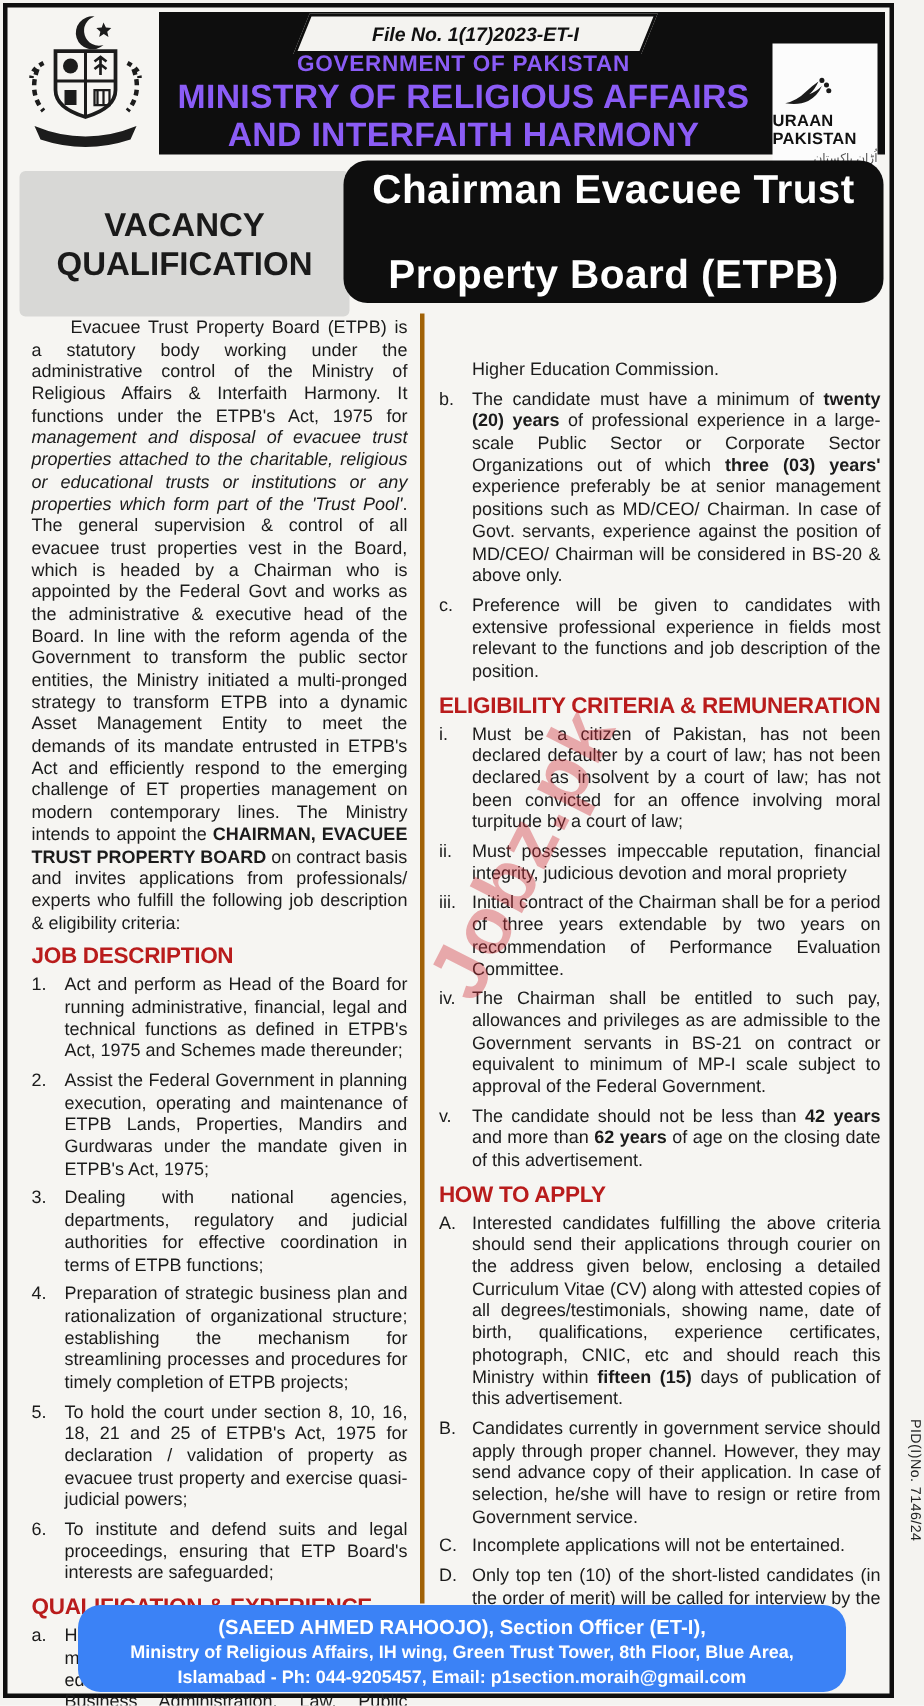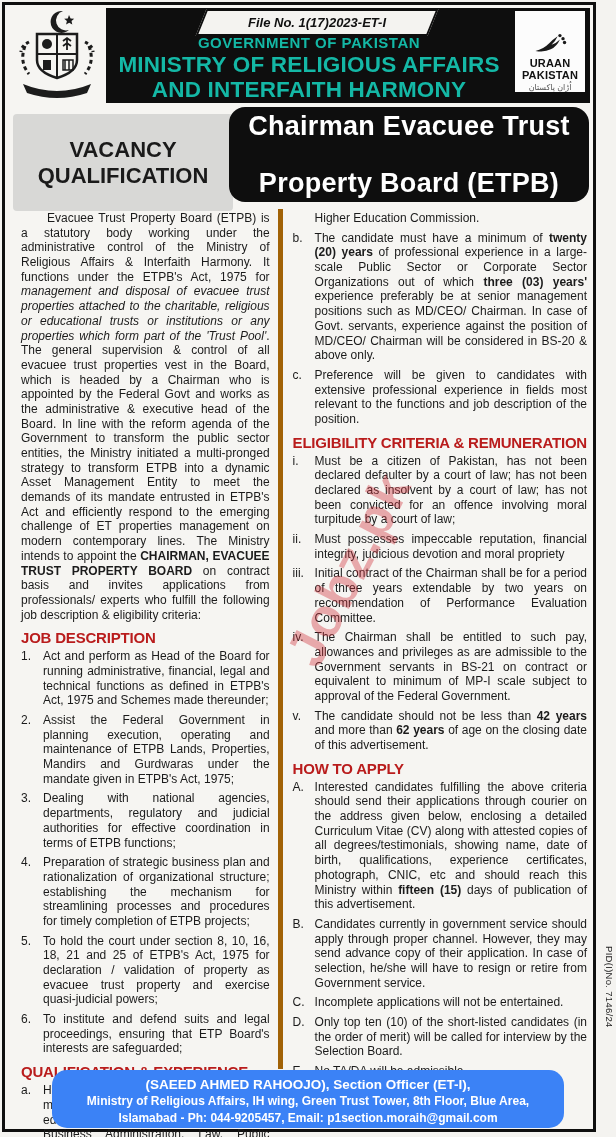--- a/index.html
+++ b/index.html
@@ -8,36 +8,36 @@
     background:#f4f3f0;overflow:hidden;
     font-family:"Liberation Sans",sans-serif;color:#191919;
   }
   
   .frame{position:absolute;left:2px;top:2px;width:588px;height:1124px;border:3px solid #0f0f0f;background:#f6f5f2;}
   
   .emblem-zone{position:absolute;left:4px;top:3px;width:96px;height:95px;background:#f6f5f2;}
   .band{position:absolute;left:101px;top:3px;right:3px;height:95px;background:#0e0e0e;}
   .file-box{position:absolute;left:95px;top:1px;width:228px;height:23px;background:#f4f3f0;border:2px solid #0e0e0e;transform:skewX(-22deg);display:flex;align-items:center;justify-content:center;}
   .file-box span{transform:skewX(22deg);font-style:italic;font-weight:bold;font-size:13px;color:#111;white-space:nowrap;}
-  .band-text{position:absolute;left:0;right:78px;top:25px;bottom:0;display:flex;flex-direction:column;align-items:center;justify-content:flex-start;color:#14b8a6;text-align:center;}
+  .band-text{position:absolute;left:0;right:78px;top:25px;bottom:0;display:flex;flex-direction:column;align-items:center;justify-content:flex-start;color:#8b5cf6;text-align:center;}
   .govt{font-weight:bold;font-size:15px;letter-spacing:.5px;line-height:19px;}
   .min1,.min2{font-weight:bold;font-size:22.5px;line-height:25px;letter-spacing:.2px;}
-  .uraan-box{position:absolute;right:5px;top:3px;width:70px;height:81px;background:#fcfcfc;display:flex;flex-direction:column;align-items:center;padding-top:20px;box-sizing:border-box;}
+  .uraan-box{position:absolute;right:5px;top:21px;width:70px;height:81px;background:#fcfcfc;display:flex;flex-direction:column;padding-top:20px;box-sizing:border-box;}
   .uraan-l{font-weight:bold;font-size:11px;line-height:12px;color:#111;letter-spacing:.2px;}
   .uraan-urdu{font-size:8px;color:#555;margin-top:2px;direction:rtl;line-height:9px;}
   
   .vac-row{position:absolute;left:3px;top:101px;right:3px;height:97px;}
   .gray-box{position:absolute;left:5px;top:8px;width:220px;height:97px;background:#d8d8d6;border-radius:4px;display:flex;flex-direction:column;align-items:center;justify-content:center;z-index:1;}
   .gray-box div{font-weight:bold;font-size:22px;line-height:26px;color:#1a1a1a;}
   .black-box{position:absolute;left:221px;top:1px;right:1px;height:95px;background:#0c0c0c;border-radius:16px;display:flex;flex-direction:column;align-items:center;justify-content:center;z-index:2;gap:24px;}
   .black-box div{font-weight:bold;font-size:27px;line-height:33px;color:#fff;letter-spacing:.3px;}
   
   .cols{position:absolute;left:8px;top:204px;right:4px;height:860px;display:flex;z-index:1;}
-  .col-left{width:292px;box-sizing:border-box;padding:2px 8px 0 8px;border-right:5px solid #a16207;}
-  .col-right{flex:1;box-sizing:border-box;padding:2px 2px 0 10px;}
+  .col-left{width:292px;box-sizing:border-box;padding:2px 8px 0 8px;border-right:3px solid #a16207;}
+  .col-right{flex:1;box-sizing:border-box;padding:2px 2px 0 10px;margin-top:28px;}
   .para,.itext{font-size:12px;line-height:1.225;text-align:justify;color:#1b1b1b;}
   .para.indent{text-indent:26px;}
   .col-heading{font-weight:bold;font-size:15px;color:#b91c1c;margin:7px 0 3px 0;letter-spacing:-.2px;white-space:nowrap;}
   .item{display:flex;margin:0 0 5px 0;}
   .marker{flex:0 0 22px;font-size:12px;line-height:1.225;color:#1b1b1b;}
   .itext{flex:1;}
   .itext b{font-weight:bold;}
   .itext i,.para i{font-style:italic;}
   
   .footer{position:absolute;left:52px;top:1070px;width:512px;height:58px;background:#0c0c0c;border-radius:15px;color:#fff;text-align:center;padding-top:6px;box-sizing:border-box;z-index:3;}

